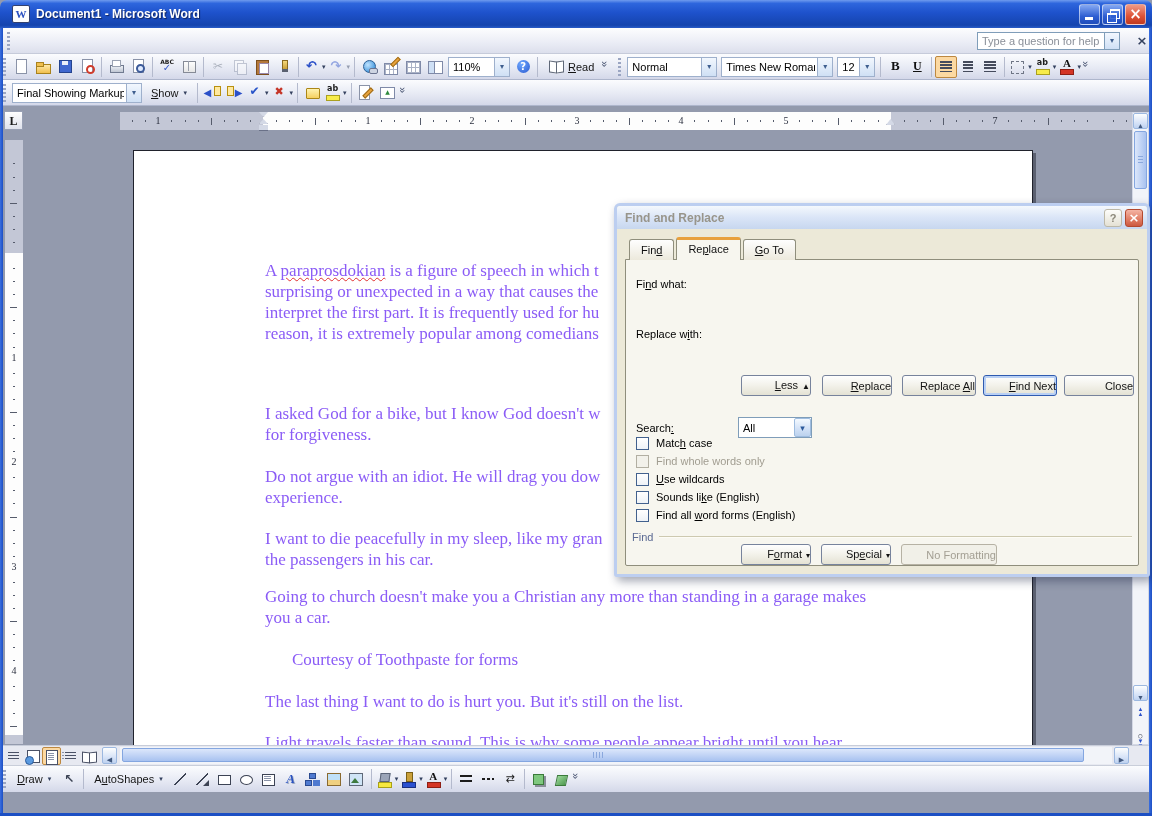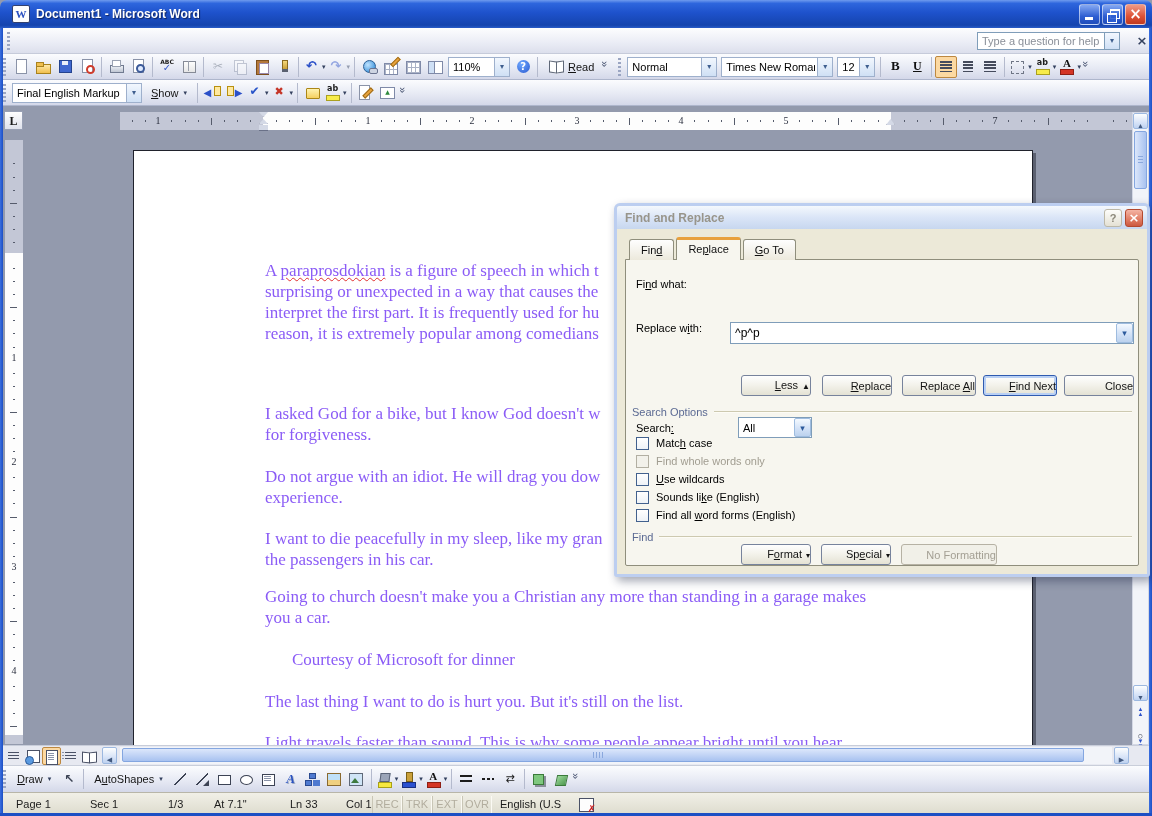--- a/index.html
+++ b/index.html
@@ -254,21 +254,21 @@
   .dbtn.close::before{content:"×";font:bold 13px/16px "DejaVu Sans",sans-serif;color:#fff}
   #dlg-body{position:absolute;left:0;right:0;top:23px;bottom:0}
   #dlg-tabs{position:absolute;left:12px;top:8px;display:flex;z-index:3}
   .tab{height:21px;margin-top:2px;padding:0 11px;background:linear-gradient(#fefefe,#ece9dc);
     border:1px solid #8f8e7c;border-bottom:none;border-radius:3px 3px 0 0;
     font:11px/20px "Liberation Sans",sans-serif;color:#101010;margin-right:2px}
   .tab.active{height:23px;margin-top:0;background:#f7f6ef;border-top:3px solid #e8a03c;line-height:19px;position:relative}
   #dlg-page{position:absolute;left:8px;right:8px;top:30px;bottom:8px;background:#f7f6ef;
     border:1px solid #8f8e7c;border-radius:0 2px 2px 2px;z-index:2}
   .flabel{position:absolute;left:10px;font:11px/14px "Liberation Sans",sans-serif;color:#000}
-  #fw-label{top:17px}#rw-label{top:61px}#search-label{top:161px}
+  #fw-label{top:17px}#rw-label{top:67px}#search-label{top:161px}
   .xcombo{position:absolute;left:104px;right:4px;height:22px;background:#fff;border:1px solid #7f9db9;
     display:flex;align-items:center;font:12px "Liberation Sans",sans-serif;padding-left:4px;color:#000}
   #fw-combo{top:12px}#rw-combo{top:62px}
   #search-combo{top:157px;left:112px;width:74px;right:auto;height:21px;font-size:11px}
   .xca{margin-left:auto;width:17px;align-self:stretch;background:linear-gradient(#f4f9ff,#d0e0f6 60%,#bcd2ee);
     border:1px solid #9ebcdf;border-radius:2px;color:#2c5a9c;font-size:9px;line-height:19px;text-align:center;flex:none}
   .xca::before{content:"▾"}
   .xbtn{position:absolute;height:21px;background:linear-gradient(#fefefe,#f4f3ec 45%,#e4e2d4);
     border:1px solid #77839c;border-radius:3px;font:11px/18px "Liberation Sans",sans-serif;color:#131313;text-align:right}
   #btn-less{left:115px;top:115px;width:70px}
@@ -434,21 +434,21 @@
           <i class="ic ic-fontcolor"></i>
           <span class="dda">▾</span>
         </div>
         <div class="tchev"></div>
       </div>
   </div>
 
   <div class="tbrow" id="tbrow2">
     <div class="tgroup">
         <div class="tcombo" style="width: 130px;">
-          <span class="tcv">Final English Markup</span>
+          <span class="tcv">Final Showing Markup</span>
           <span class="tca"></span>
         </div>
         <div class="tbtn wbtn">
           <span class="tlbl"><u>S</u>how</span>
           <span class="dda">▾</span>
         </div>
         <div class="tsep"></div>
         <div class="tbtn">
           <i class="ic ic-prevchange"></i>
         </div>
@@ -611,21 +611,21 @@
         <span class="vlabel" style="top: 427px;">3</span>
         <span class="vlabel" style="top: 531px;">4</span>
       </div>
     <div id="page">
       <div id="doc-text">
           <div class="para" style="top: 109px; left: 131px;">A <span class="sp">paraprosdokian</span> is a figure of speech in which t<br>surprising or unexpected in a way that causes the<br>interpret the first part. It is frequently used for hu<br>reason, it is extremely popular among comedians</div>
           <div class="para" style="top: 252px; left: 131px;">I asked God for a bike, but I know God doesn't w<br>for forgiveness.</div>
           <div class="para" style="top: 315px; left: 131px;">Do not argue with an idiot. He will drag you dow<br>experience.</div>
           <div class="para" style="top: 377px; left: 131px;">I want to die peacefully in my sleep, like my gran<br>the passengers in his car.</div>
           <div class="para" style="top: 435px; left: 131px;">Going to church doesn't make you a Christian any more than standing in a garage makes<br>you a car.</div>
-          <div class="para" style="top: 498px; left: 158px;">Courtesy of Microsoft for dinner</div>
+          <div class="para" style="top: 498px; left: 158px;">Courtesy of Toothpaste for forms</div>
           <div class="para" style="top: 540px; left: 131px;">The last thing I want to do is hurt you. But it's still on the list.</div>
           <div class="para" style="top: 581px; left: 131px;">Light travels faster than sound. This is why some people appear bright until you hear</div>
         </div>
     </div>
     <div id="vscroll">
       <div class="sab" id="vs-up"></div>
       <div id="vthumb"></div>
       <div class="sab" id="vs-down"></div>
       <div class="nav" id="nav-prev"></div>
       <div class="nav" id="nav-obj"></div>
@@ -726,67 +726,43 @@
         <div class="tbtn">
           <i class="ic ic-shadow"></i>
         </div>
         <div class="tbtn">
           <i class="ic ic-threed"></i>
         </div>
         <div class="tchev"></div>
       </div>
   </div>
 
-  <div id="statusbar">
-    <span class="st" id="st-page">Page 1</span>
-    <span class="st" id="st-sec">Sec 1</span>
-    <span class="st" id="st-of">1/3</span>
-    <span class="st" id="st-at">At 7.1"</span>
-    <span class="st" id="st-ln">Ln 33</span>
-    <span class="st" id="st-col">Col 1</span>
-    <span id="status-modes">
-        <span class="stmode">REC</span>
-        <span class="stmode">TRK</span>
-        <span class="stmode">EXT</span>
-        <span class="stmode">OVR</span>
-      </span>
-    <span class="st" id="st-lang">English (U.S</span>
-    <span id="spell-icon"></span>
-  </div>
 
   <div id="frdialog">
     <div id="dlg-title">
       <span>Find and Replace</span>
       <span id="dlg-btns">
         <span class="dbtn help"></span>
         <span class="dbtn close"></span>
       </span>
     </div>
     <div id="dlg-body">
       <div id="dlg-tabs">
         <span class="tab">Fin<u>d</u></span>
         <span class="tab active">Re<u>p</u>lace</span>
         <span class="tab"><u>G</u>o To</span>
       </div>
       <div id="dlg-page">
         <span class="flabel" id="fw-label">Fi<u>n</u>d what:</span>
         <span class="flabel" id="rw-label">Replace w<u>i</u>th:</span>
-        <div class="xcombo" id="rw-combo">
-          <span>^p^p</span>
-          <span class="xca"></span>
-        </div>
         <button class="xbtn" id="btn-less"><span><u>L</u>ess</span><span class="lessarrow">▲</span></button>
         <button class="xbtn" id="btn-repl"><span><u>R</u>eplace</span></button>
         <button class="xbtn" id="btn-replall"><span>Replace <u>A</u>ll</span></button>
         <button class="xbtn" id="btn-findnext"><span><u>F</u>ind Next</span></button>
         <button class="xbtn" id="btn-close2"><span>Close</span></button>
-        <div class="ghdr" id="ghdr-search">
-          <span>Search Options</span>
-            <span class="gline"></span>
-        </div>
         <span class="flabel" id="search-label">Search<u>:</u></span>
         <div class="xcombo" id="search-combo">
           <span>All</span>
           <span class="xca"></span>
         </div>
         <div id="cbs">
             <div class="cbrow">
               <span class="cb"></span>
               <span>Matc<u>h</u> case</span>
             </div>

